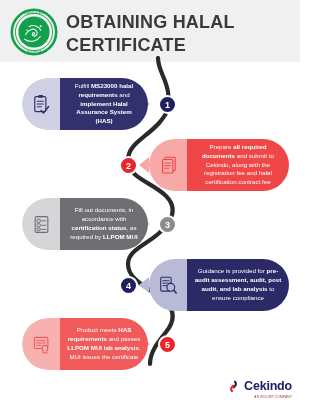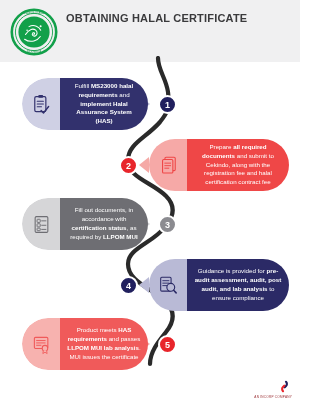--- a/index.html
+++ b/index.html
@@ -24,21 +24,21 @@
   }
   .mui-seal {
     position: absolute; left: 10px; top: 8px;
     width: 48px; height: 48px;
   }
   .title-block {
     position: absolute; left: 66px; top: 11px;
     width: 228px;
   }
   .title-line {
-    font-size: 11px;
+    font-size: 18px;
     font-weight: bold;
     letter-spacing: 0.2px;
     color: #3a3a3c;
     line-height: 1.28;
     text-transform: uppercase;
   }
 
   
   .connector { position: absolute; left: 0; top: 56px; width: 300px; height: 330px; }
 
@@ -266,16 +266,17 @@
   </div>
   <div class="badge red" style="left:158px; top:335px;">5</div>
 
   <div class="footer-logo">
     <span class="logo-mark">
       <svg viewBox="0 0 18 18" width="15" height="15">
         <path d="M10.8 3.4 a3.6 3.6 0 0 1 0 5.1 l-1.5 1.5" fill="none" stroke="#21205e" stroke-width="2.6" stroke-linecap="round"></path>
         <path d="M7.2 14.6 a3.6 3.6 0 0 1 0 -5.1 l1.5 -1.5" fill="none" stroke="#e8252b" stroke-width="2.6" stroke-linecap="round"></path>
       </svg>
     </span>
+    <span class="logo-text">Cekindo</span>
   </div>
   <div class="logo-tag">AN INCORP COMPANY</div>
 
 </div>
 
 </body></html>

